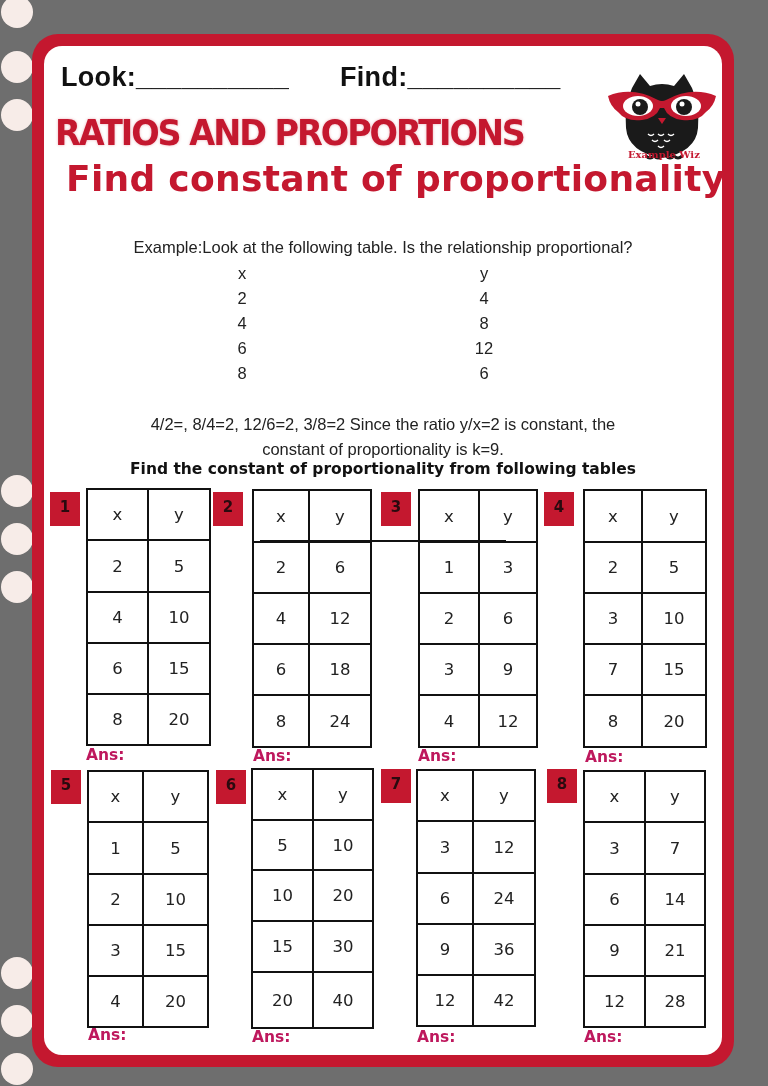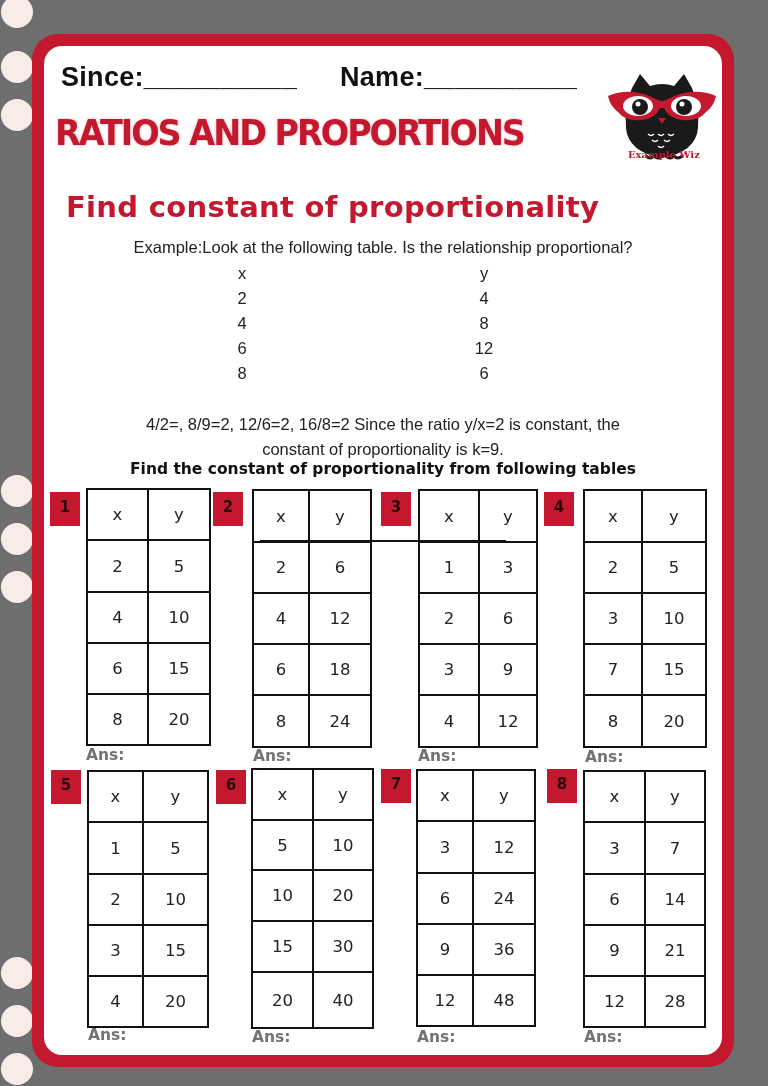--- a/index.html
+++ b/index.html
@@ -2,52 +2,52 @@
 <html><head>
 <meta charset="utf-8">
 <style>
   html, body { margin:0; padding:0; }
   body { width:768px; height:1086px; background:#6e6e6e; position:relative; overflow:hidden; font-family:"Liberation Sans", sans-serif; }
   .hole { position:absolute; left:1px; width:32px; height:32px; border-radius:50%; background:#f7ece8; }
   .frame { position:absolute; left:32px; top:34px; width:702px; height:1033px; background:#c4182f; border-radius:26px; }
   .page { position:absolute; left:44px; top:46px; width:678px; height:1009px; background:#ffffff; border-radius:18px; overflow:hidden; }
   .namefield { position:absolute; top:16px; font-family:"Liberation Sans", sans-serif; font-weight:bold; font-size:27px; color:#111; letter-spacing:0.3px; }
   .title1 { position:absolute; left:11px; top:66px; font-family:"DejaVu Sans", sans-serif; font-weight:bold; font-size:36px; color:#c4182f; letter-spacing:-2.2px; transform:scaleX(0.93); transform-origin:left top; text-shadow:0 0 3px rgba(196,24,47,0.35); white-space:nowrap; }
-  .title2 { position:absolute; left:22px; top:112px; font-family:"DejaVu Sans", sans-serif; font-weight:bold; font-size:29px; color:#c4182f; letter-spacing:0.3px; white-space:nowrap;margin-top:32px; }
+  .title2 { position:absolute; left:22px; top:112px; font-family:"DejaVu Sans", sans-serif; font-weight:bold; font-size:36px; color:#c4182f; letter-spacing:0.3px; white-space:nowrap; }
   .title3 { position:absolute; left:11px; top:158px; font-family:"DejaVu Sans", sans-serif; font-weight:bold; font-size:31px; color:#c4182f; letter-spacing:0.3px; white-space:nowrap; }
   .logo { position:absolute; left:558px; top:20px; width:120px; height:120px; }
   .brand { position:absolute; left:584px; top:103px; font-family:"DejaVu Serif", serif; font-weight:bold; font-size:10px; color:#c4182f; white-space:nowrap; }
   .body-text { position:absolute; left:0; width:678px; text-align:center; font-family:"Liberation Sans", sans-serif; font-size:16.5px; color:#222; }
   .ex-col { position:absolute; font-family:"Liberation Sans", sans-serif; font-size:16.5px; color:#222; text-align:center; width:40px; }
   .instr { position:absolute; left:0; width:678px; text-align:center; top:414px; font-family:"DejaVu Sans", sans-serif; font-weight:bold; font-size:15.5px; color:#111; }
   .badge { position:absolute; width:30px; height:34px; background:#c4182f; color:#2a0a0f; font-family:"DejaVu Sans", sans-serif; font-weight:bold; font-size:15px; text-align:center; line-height:30px; }
   table.prob { position:absolute; border-collapse:collapse; }
   table.prob td { border:2px solid #111; text-align:center; font-family:"DejaVu Sans", sans-serif; font-size:16.5px; color:#222; padding:0; }
-  .ans { position:absolute; font-family:"DejaVu Sans", sans-serif; font-weight:bold; font-size:15.5px; color:#737373; }
+  .ans { position:absolute; font-family:"DejaVu Sans", sans-serif; font-weight:bold; font-size:15.5px; color:#be185d; }
   .stray-line { position:absolute; height:2px; background:#111; }
 </style>
 </head>
 <body>
 
 <div class="hole" style="top:-4px"></div>
 <div class="hole" style="top:51px"></div>
 <div class="hole" style="top:99px"></div>
 <div class="hole" style="top:475px"></div>
 <div class="hole" style="top:523px"></div>
 <div class="hole" style="top:571px"></div>
 <div class="hole" style="top:957px"></div>
 <div class="hole" style="top:1005px"></div>
 <div class="hole" style="top:1053px"></div>
 
 <div class="frame"></div>
 
 <div class="page">
 
-  <div class="namefield" style="left:17px">Since:__________</div>
-  <div class="namefield" style="left:296px">Name:__________</div>
+  <div class="namefield" style="left:17px">Look:__________</div>
+  <div class="namefield" style="left:296px">Find:__________</div>
 
   <div class="title1">RATIOS AND PROPORTIONS</div>
   <div class="title2">Find constant of proportionality</div>
 
   <svg class="logo" viewBox="0 0 120 120">
     <path d="M30 22 L38 8 L48 20 Q60 16 72 20 L82 8 L90 22 Q98 40 96 62 Q94 86 60 92 Q26 86 24 62 Q22 40 30 22 Z" fill="#1a1a1a"></path>
     <path d="M6 30 Q30 20 56 34 Q60 36 64 34 Q90 20 114 30 Q112 40 104 46 Q96 56 80 54 Q66 52 62 42 L58 42 Q54 52 40 54 Q24 56 16 46 Q8 40 6 30 Z" fill="#c4182f"></path>
     <ellipse cx="36" cy="40" rx="15" ry="10" fill="#ffffff"></ellipse>
     <ellipse cx="84" cy="40" rx="15" ry="10" fill="#ffffff"></ellipse>
     <circle cx="38" cy="41" r="8" fill="#1a1a1a"></circle>
@@ -66,21 +66,21 @@
 
   <div class="ex-col" style="left:178px; top:243px">2</div>
   <div class="ex-col" style="left:420px; top:243px">4</div>
   <div class="ex-col" style="left:178px; top:268px">4</div>
   <div class="ex-col" style="left:420px; top:268px">8</div>
   <div class="ex-col" style="left:178px; top:293px">6</div>
   <div class="ex-col" style="left:420px; top:293px">12</div>
   <div class="ex-col" style="left:178px; top:318px">8</div>
   <div class="ex-col" style="left:420px; top:318px">6</div>
 
-  <div class="body-text" style="top:369px">4/2=, 8/9=2, 12/6=2,  16/8=2 Since the ratio y/x=2 is constant, the</div>
+  <div class="body-text" style="top:369px">4/2=, 8/4=2, 12/6=2,  3/8=2 Since the ratio y/x=2 is constant, the</div>
   <div class="body-text" style="top:394px">constant of proportionality is k=9.</div>
 
   <div class="instr">Find the constant of proportionality from following tables</div>
 
   <div class="badge" style="left:6px; top:446px">1</div>
   <table class="prob" style="left:42px; top:442px">
     <tbody>
         <tr style="height:51px">
           <td style="width:59px">x</td>
           <td style="width:60px">y</td>
@@ -255,21 +255,21 @@
     <tr style="height:51px">
           <td>6</td>
           <td>24</td>
         </tr>
     <tr style="height:51px">
           <td>9</td>
           <td>36</td>
         </tr>
     <tr style="height:51px">
           <td>12</td>
-          <td>48</td>
+          <td>42</td>
         </tr>
   </tbody>
     </table>
   <div class="ans" style="left:373px; top:982px">Ans:</div>
 
   <div class="badge" style="left:503px; top:723px">8</div>
   <table class="prob" style="left:539px; top:724px">
     <tbody>
         <tr style="height:51px">
           <td style="width:59px">x</td>

